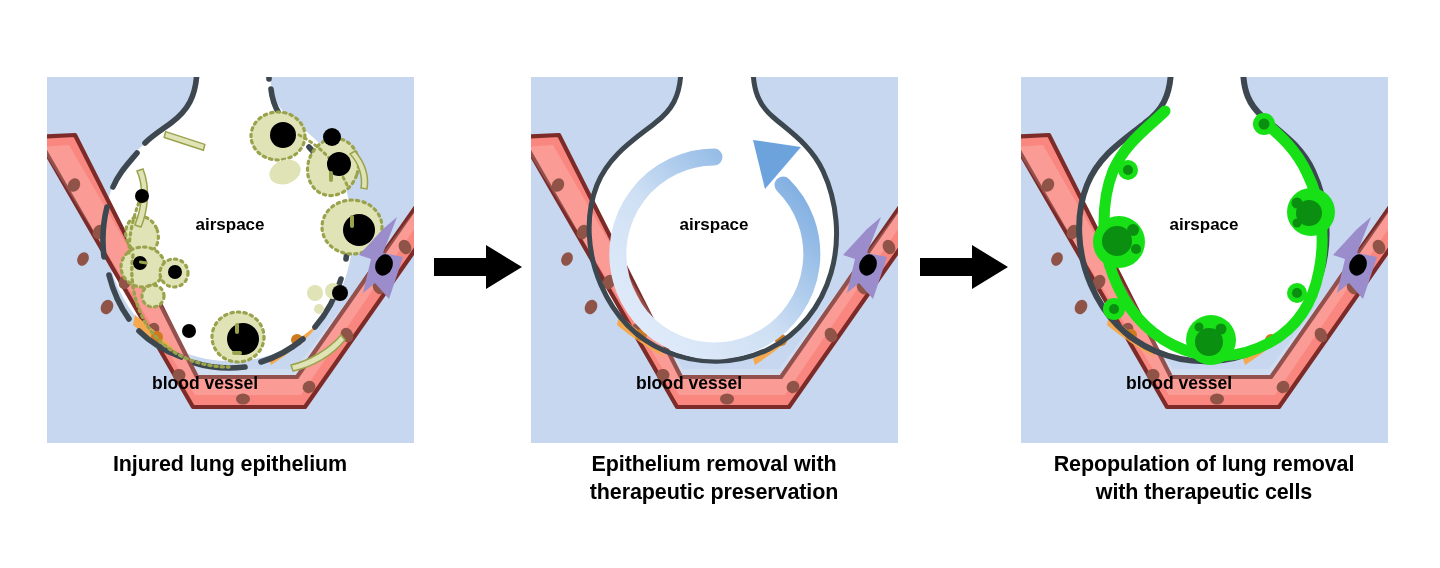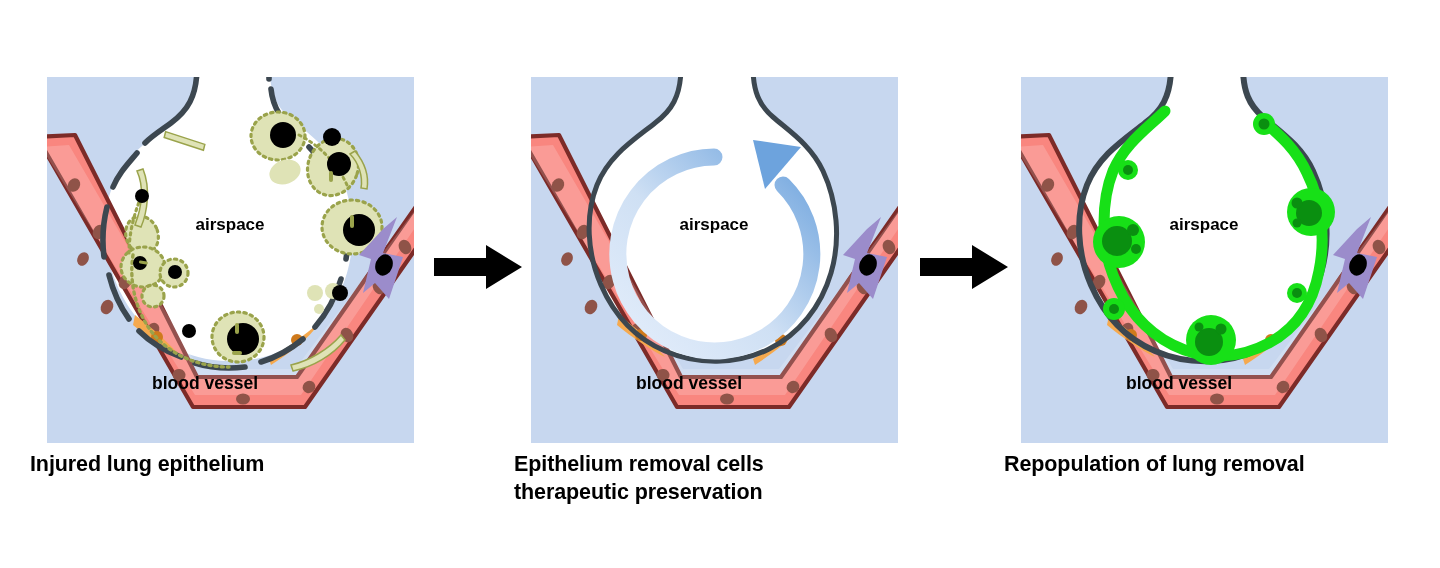--- a/index.html
+++ b/index.html
@@ -31,20 +31,21 @@
   #panel-1 { left: 47px; }
   #panel-2 { left: 531px; }
   #panel-3 { left: 1021px; }
 
   .panel svg { display: block; width: 367px; height: 366px; }
 
   .caption {
     position: absolute;
     top: 450px;
     width: 400px;
+    text-align: center;
     font-weight: bold;
     font-size: 21.5px;
     line-height: 1.32;
     color: #000000;
     letter-spacing: -0.1px;
   }
   #caption-1 { left: 30px; }
   #caption-2 { left: 514px; }
   #caption-3 { left: 1004px; }
 
@@ -358,21 +359,22 @@
     <svg width="88" height="44" viewBox="0 0 88 44" xmlns="http://www.w3.org/2000/svg">
       <path d="M0,13 L52,13 L52,0 L88,22 L52,44 L52,31 L0,31 Z" fill="#000000"></path>
     </svg>
   </div>
 
   <div class="caption" id="caption-1">
     <div>Injured lung epithelium</div>
   </div>
 
   <div class="caption" id="caption-2">
-    <div>Epithelium removal cells</div>
+    <div>Epithelium removal with</div>
     <div>therapeutic preservation</div>
   </div>
 
   <div class="caption" id="caption-3">
     <div>Repopulation of lung removal</div>
+    <div>with therapeutic cells</div>
   </div>
 
 </div>
 
 </body></html>

